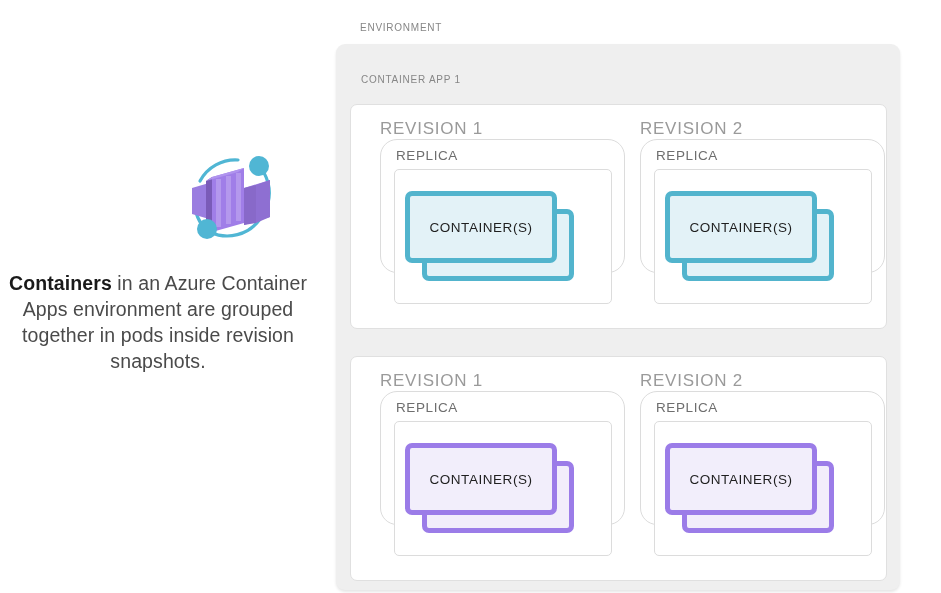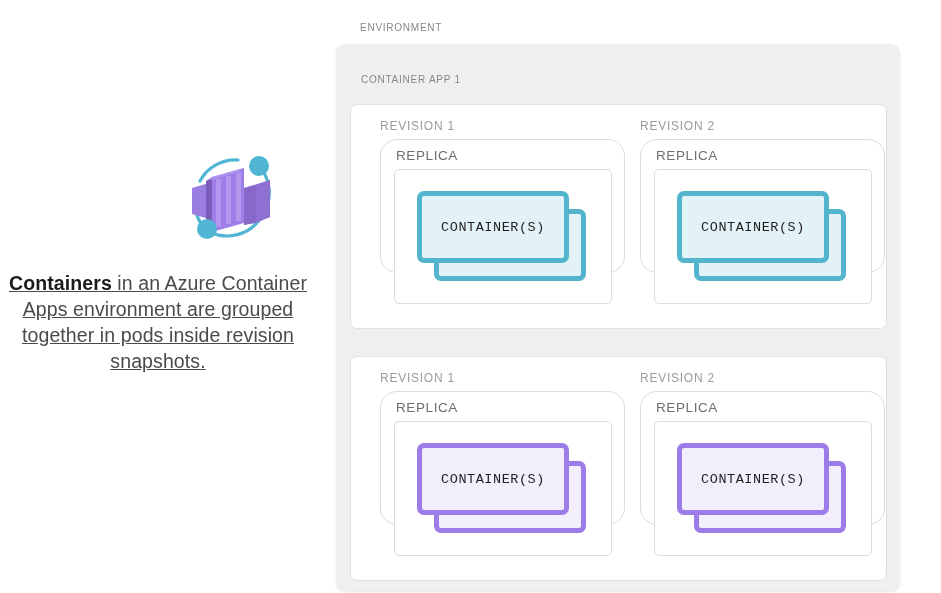--- a/index.html
+++ b/index.html
@@ -36,21 +36,20 @@
   #caption {
     position: absolute;
     left: 8px;
     top: 270px;
     width: 300px;
     text-align: center;
     font-size: 19.5px;
     line-height: 26px;
     color: #4a4a4a;
     letter-spacing: 0.1px;
-    text-decoration: underline;
   }
   #caption .lead {
     font-weight: bold;
     color: #1a1a1a;
   }
 
   
   #diagram {
     position: absolute;
     left: 336px;
@@ -98,21 +97,21 @@
     box-sizing: border-box;
   }
   #app1-label { top: 30px; }
   #app1-box   { top: 60px; height: 225px; }
   #app2-label { top: 291px; }
   #app2-box   { top: 312px; height: 225px; }
 
   
   .revision-label {
     position: absolute;
-    font-size: 12px;
+    font-size: 17px;
     letter-spacing: 0.75px;
     color: #9a9a9a;
     text-transform: uppercase;
     white-space: nowrap;
   }
   .revision-box {
     position: absolute;
     width: 245px;
     height: 134px;
     background: #ffffff;
@@ -146,25 +145,24 @@
     height: 135px;
     background: #ffffff;
     border: 1px solid #dcdcdc;
     border-radius: 5px;
     box-sizing: border-box;
   }
 
   
   .container-stack {
     position: absolute;
-    left: 22px;
+    left: 10px;
     top: 21px;
     width: 172px;
     height: 92px;
-    font-family: Liberation Mono, monospace;
   }
   .card {
     position: absolute;
     box-sizing: border-box;
     border-radius: 7px;
     border-style: solid;
     border-width: 5px;
   }
   .card-back {
     left: 17px;

